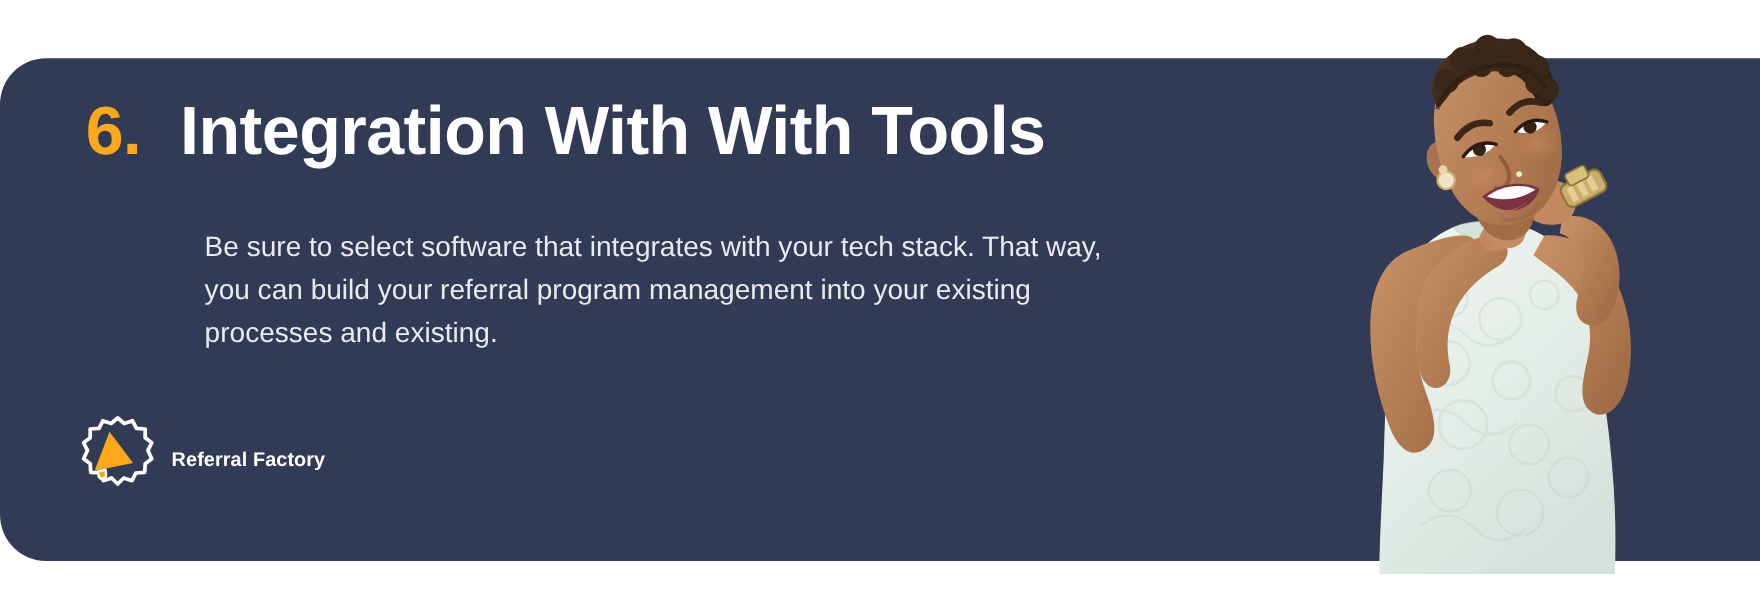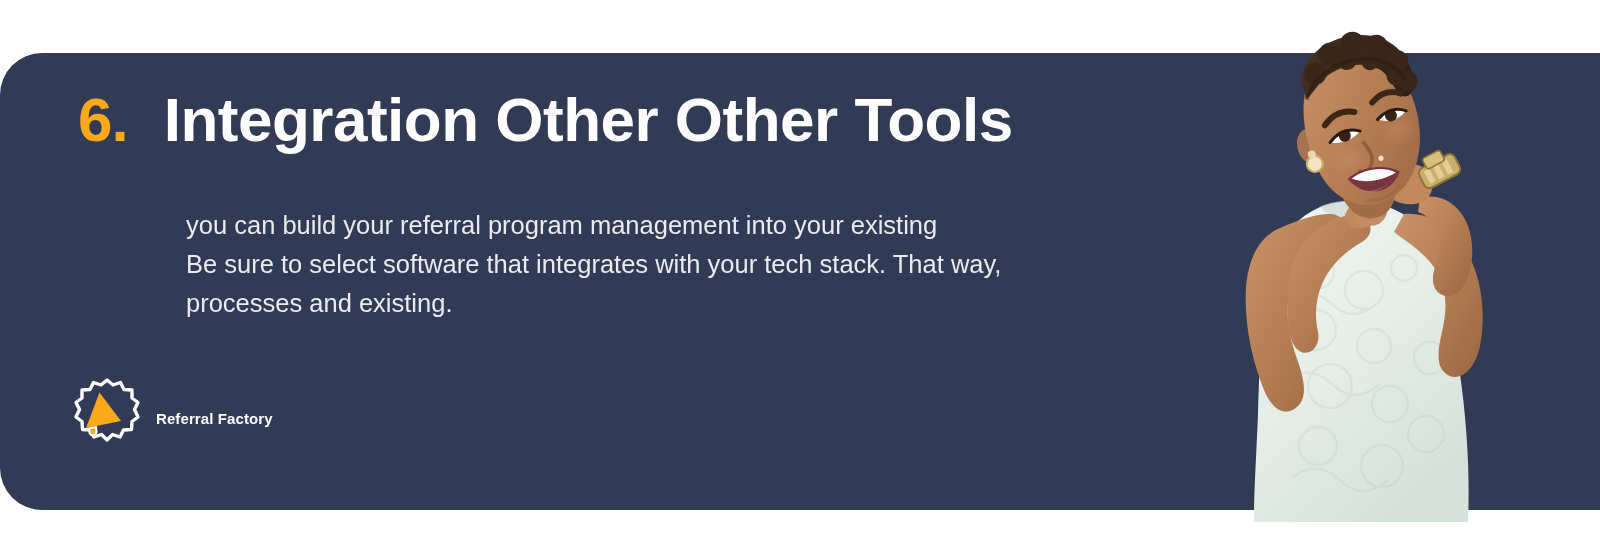--- a/index.html
+++ b/index.html
@@ -88,21 +88,21 @@
     align-items: center;
   }
   .brand-mark {
     width: 70px;
     height: 70px;
     flex: 0 0 auto;
     display: block;
   }
   .brand-name {
     color: #FFFFFF;
-    font-size: 15px;
+    font-size: 18px;
     font-weight: bold;
     letter-spacing: 0.1px;
     margin-left: 14px;
     white-space: nowrap;
     margin-top: 14px;
   }
 
   
   .photo {
     position: absolute;
@@ -118,26 +118,26 @@
 <body>
 
 <div class="stage">
 
   <div class="card"></div>
 
   <div class="content">
 
     <div class="heading-row">
       <span class="step-number">6.</span>
-      <span class="heading-title">Integration Other Other Tools</span>
+      <span class="heading-title">Integration With With Tools</span>
     </div>
 
     <div class="body-copy">
+      <span class="line">Be sure to select software that integrates with your tech stack. That way,</span>
       <span class="line">you can build your referral program management into your existing</span>
-      <span class="line">Be sure to select software that integrates with your tech stack. That way,</span>
       <span class="line">processes and existing.</span>
     </div>
 
     <div class="brand">
       <span class="brand-mark-wrap">
         <svg class="brand-mark" viewBox="0 0 70 70" aria-hidden="true">
 
           <polygon points="35,4 41,9 48.5,6.5 52,13.5 60,14 60,22 66,26.5 62.5,33.5 66,41 60,45.5 59.5,53.5 51.5,54 48,61 40.5,58.5 35,64 29.5,58.5 22,61 18.5,54 10.5,53.5 10,45.5 4,41 7.5,33.5 4,26.5 10,22 10,14 18,13.5 21.5,6.5 29,9" fill="none" stroke="#FFFFFF" stroke-width="3.4" stroke-linejoin="round"></polygon>
 
           <polygon points="27.5,16.5 49,45 14,52" fill="#FBA919"></polygon>

